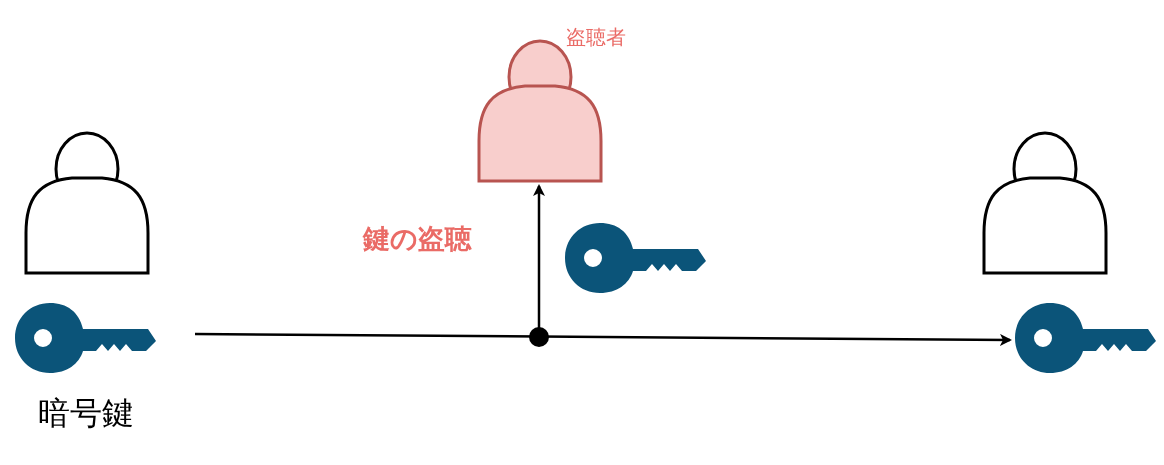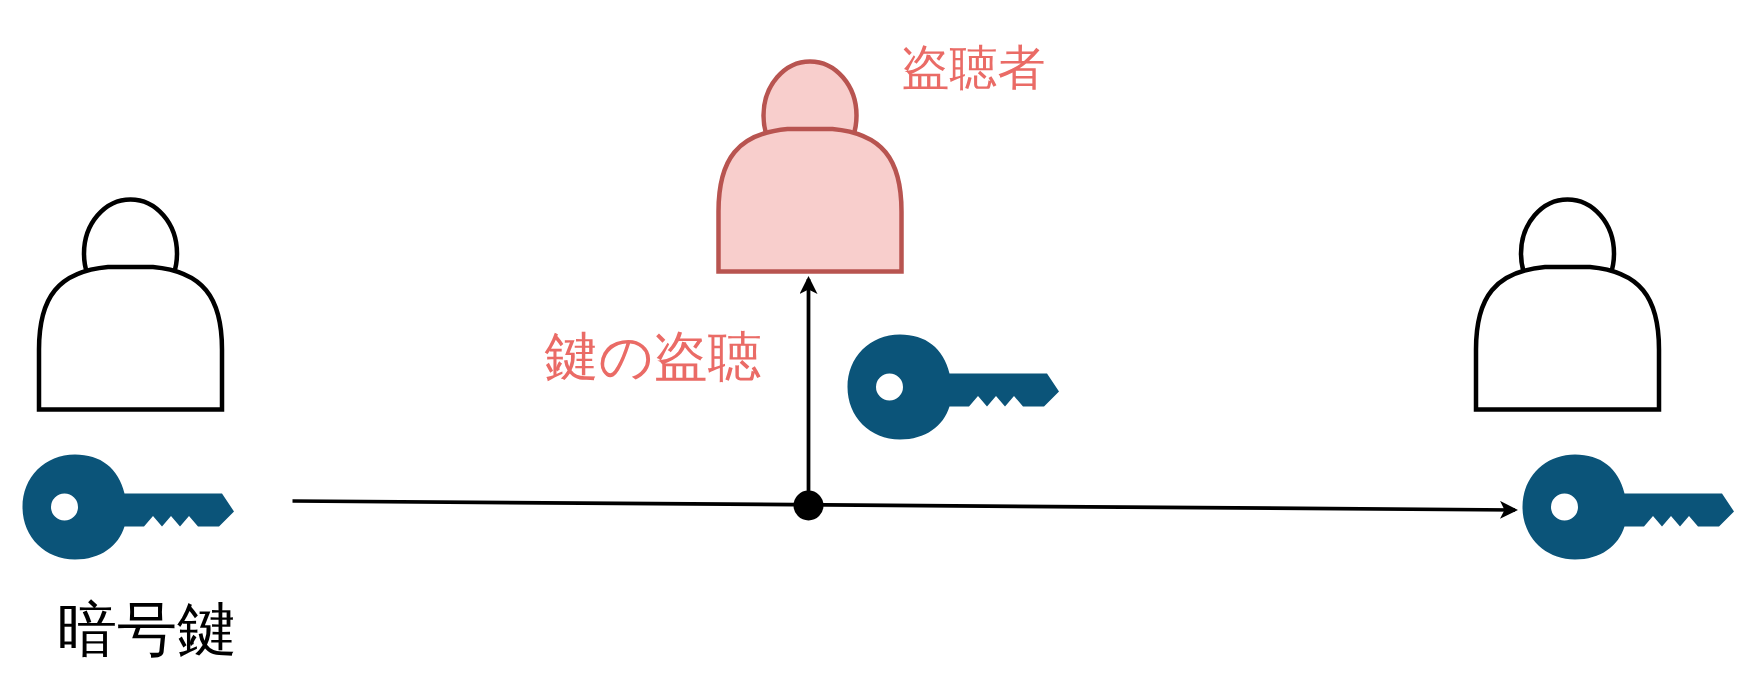--- a/index.html
+++ b/index.html
@@ -1,22 +1,22 @@
 <!DOCTYPE html>
 <html><head>
   <meta charset="utf-8">
   <style>
     html, body { margin: 0; padding: 0; background: #ffffff; }
     body { width: 1164px; height: 465px; position: relative; overflow: hidden;
            font-family: "DejaVu Sans", sans-serif; }
     #canvas { position: absolute; left: 0; top: 0; width: 1164px; height: 465px; }
     .label { position: absolute; white-space: nowrap; font-family: "DejaVu Sans", sans-serif; }
-    .lbl-eaves { left: 601px; top: 24px; font-size: 32px; }
-    .lbl-steal { left: 363px; top: 216px; font-size: 36px; line-height: 46px; text-align: center; }
-    .lbl-key { left: 38px; top: 392px; font-size: 40px; }
+    .lbl-eaves { left: 566px; top: 24px; font-size: 20px; }
+    .lbl-steal { left: 363px; top: 216px; font-size: 27px; line-height: 46px; text-align: center; font-weight: bold; }
+    .lbl-key { left: 38px; top: 392px; font-size: 32px; }
   </style>
 </head>
 <body>
 
 <svg id="canvas" viewBox="0 0 1164 465" xmlns="http://www.w3.org/2000/svg">
   <defs>
     <marker id="arrowhead" markerWidth="12" markerHeight="12" refX="10" refY="6" orient="auto" markerUnits="userSpaceOnUse">
       <path d="M0,0 L12,6 L0,12 L3,6 Z" fill="#000"></path>
     </marker>
     <g id="person">

